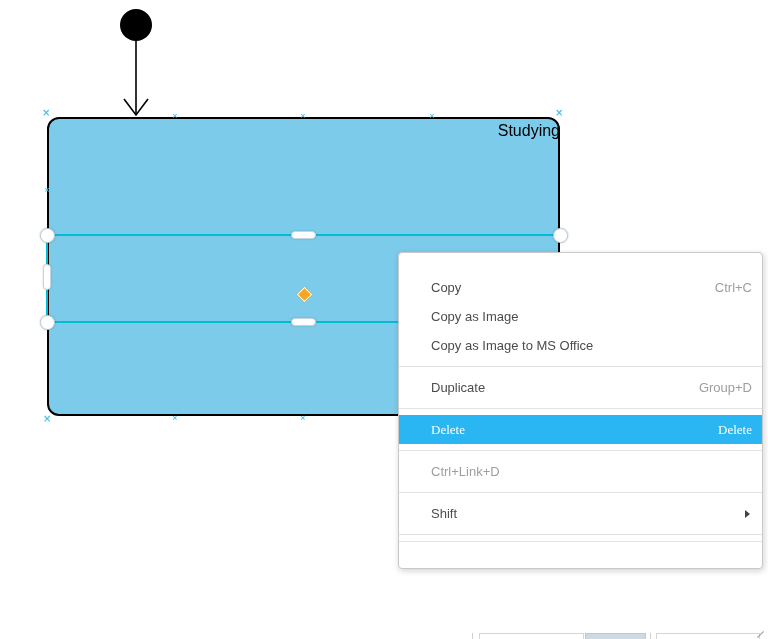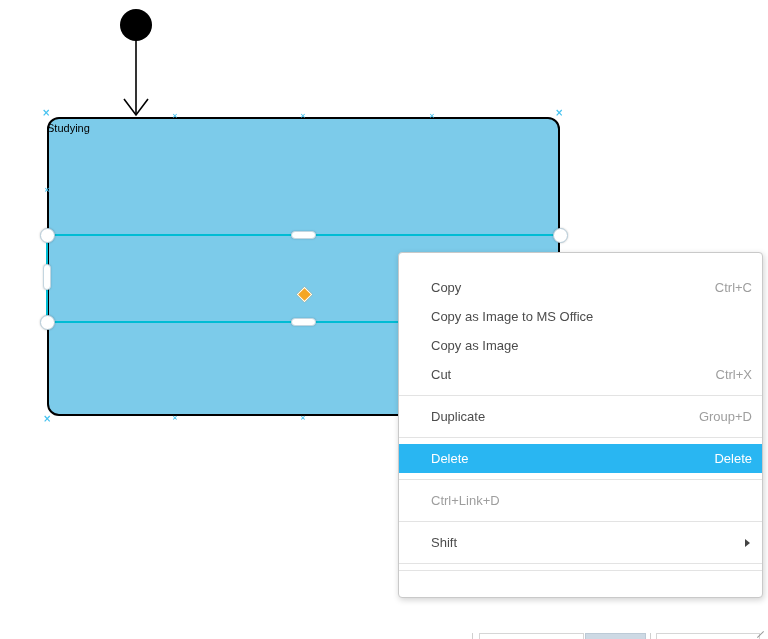--- a/index.html
+++ b/index.html
@@ -7,22 +7,22 @@
     position:relative;width:768px;height:639px;background:#ffffff;overflow:hidden;
     font-family:"Liberation Sans",sans-serif;
   }
 
   
   .state-box{
     position:absolute;left:47px;top:117px;width:513px;height:299px;
     background:#7CCBEA;border:2px solid #000;border-radius:12px;box-sizing:border-box;
   }
   .state-title{
-    position:absolute;left:47px;top:122px;width:513px;text-align:left;
-    font-size:11px;color:#000;
+    position:absolute;left:47px;top:122px;width:513px;text-align:right;
+    font-size:16px;color:#000;
   }
   .overlay-svg{position:absolute;left:0;top:0;pointer-events:none;}
   .lane-divider{position:absolute;left:48px;width:511px;height:2px;background:#00BCD4;}
   .lane-divider.d1{top:234px;}
   .lane-divider.d2{top:321px;width:350px;}  
   .lane-left-edge{position:absolute;left:46px;top:235px;width:2px;height:87px;background:#00BCD4;}
 
   .h-circle{
     position:absolute;width:15px;height:15px;border-radius:50%;
     background:#fff;border:1px solid #b7cdda;box-sizing:border-box;
@@ -53,21 +53,21 @@
     background:#fff;border:1px solid #c9c9c9;border-radius:4px;
     box-shadow:1px 2px 6px rgba(0,0,0,.18);padding:20px 0;z-index:10;
   }
   .menu-item{
     height:29px;line-height:29px;padding:0 10px 0 32px;
     display:flex;justify-content:space-between;align-items:center;
     font-size:13px;color:#4c4c4c;cursor:default;white-space:nowrap;
   }
   .menu-item .mi-label{line-height:29px;}
   .menu-item .mi-shortcut{color:#9e9e9e;line-height:29px;}
-  .menu-item.highlighted{background:#29B6F2;color:#fff;}
+  .menu-item.highlighted{background:#29B6F2;color:#fff;font-family:Liberation Serif, serif;}
   .menu-item.highlighted .mi-shortcut{color:#fff;}
   .menu-sep{height:1px;background:#e3e3e3;margin:6px 0;}
   .submenu-arrow{
     width:0;height:0;border-left:5px solid #444;
     border-top:4px solid transparent;border-bottom:4px solid transparent;
     margin-right:2px;
   }
 
   
   .frag{position:absolute;box-sizing:border-box;}
@@ -115,30 +115,26 @@
   <span class="xm small" style="left:172px;top:415px;"></span>
   <span class="xm small" style="left:300px;top:415px;"></span>
   <span class="xm small" style="left:44px;top:187px;"></span>
 
   <div class="context-menu">
     <div class="menu-item">
       <span class="mi-label">Copy</span>
       <span class="mi-shortcut">Ctrl+C</span>
     </div>
     <div class="menu-item">
-      <span class="mi-label">Copy as Image to MS Office</span>
-      <span class="mi-shortcut"></span>
-    </div>
-    <div class="menu-item">
       <span class="mi-label">Copy as Image</span>
       <span class="mi-shortcut"></span>
     </div>
     <div class="menu-item">
-      <span class="mi-label">Cut</span>
-      <span class="mi-shortcut">Ctrl+X</span>
+      <span class="mi-label">Copy as Image to MS Office</span>
+      <span class="mi-shortcut"></span>
     </div>
     <div class="menu-sep"></div>
     <div class="menu-item">
       <span class="mi-label">Duplicate</span>
       <span class="mi-shortcut">Group+D</span>
     </div>
     <div class="menu-sep"></div>
     <div class="menu-item highlighted">
       <span class="mi-label">Delete</span>
       <span class="mi-shortcut">Delete</span>

